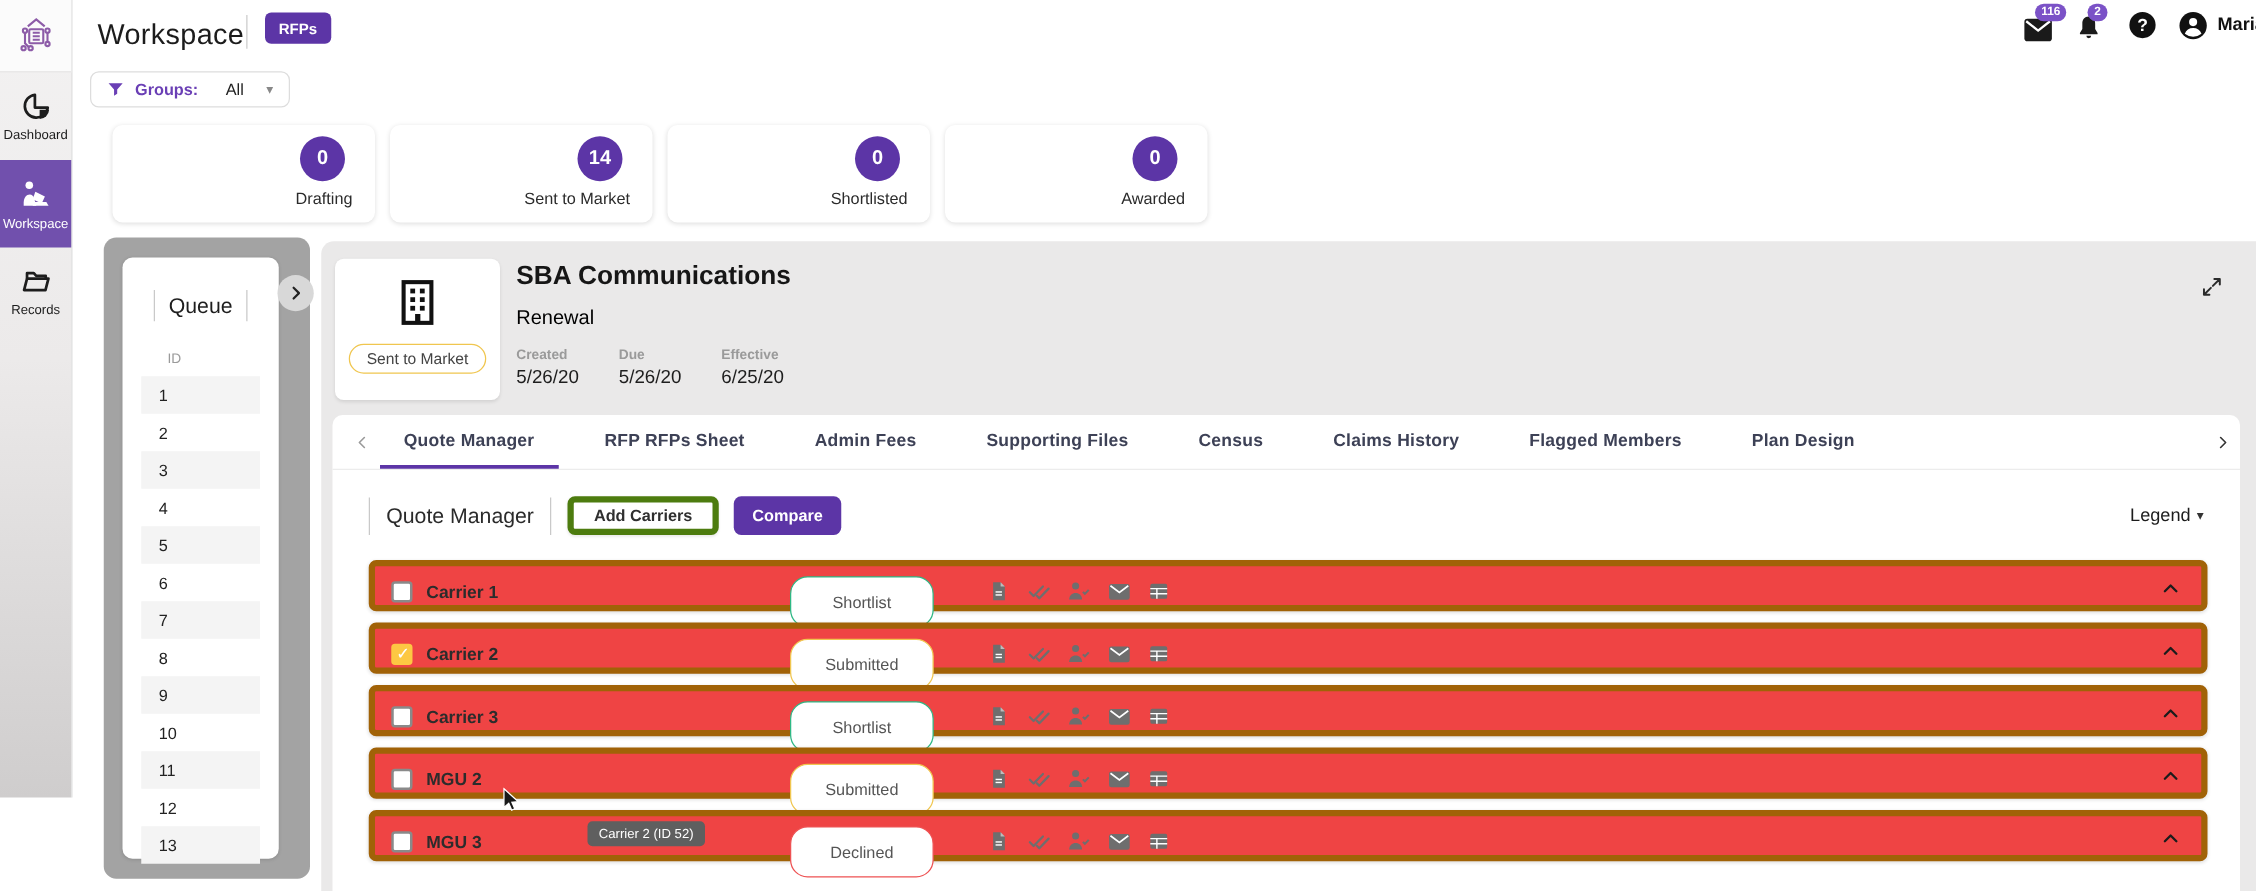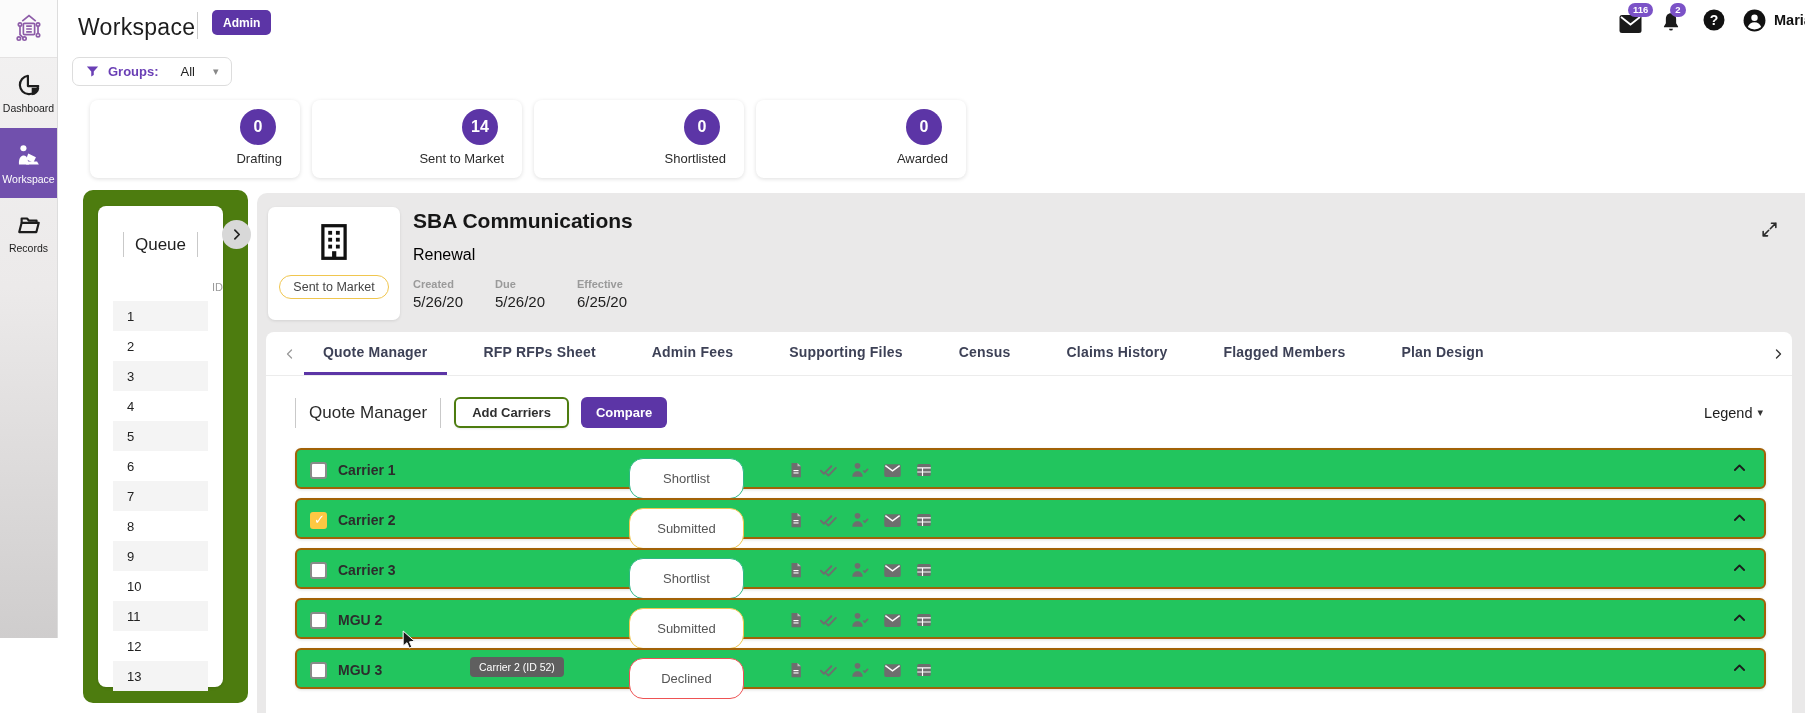--- a/index.html
+++ b/index.html
@@ -41,21 +41,21 @@
 
   
   .stats-row { position:absolute; left:90px; top:100px; display:flex; gap:12px; }
   .stat-card { width:210px; height:78px; background:#fff; border-radius:8px; box-shadow:0 1px 4px rgba(0,0,0,.13);
     display:flex; flex-direction:column; align-items:flex-end; padding:9px 18px 8px 0; cursor:pointer; }
   .stat-count { width:36px; height:36px; border-radius:50%; background:#5c35a6; color:#fff; font-size:16px; font-weight:bold;
     display:flex; align-items:center; justify-content:center; margin-right:6px; }
   .stat-label { font-size:13px; color:#2b2b2b; margin-top:6px; }
 
   
-  .queue-panel { position:absolute; left:83px; top:190px; width:165px; height:513px; background:#4d7c0f; border-radius:10px;text-align:right; }
+  .queue-panel { position:absolute; left:83px; top:190px; width:165px; height:513px; background:#a3a3a3; border-radius:10px; }
   .queue-card { position:absolute; left:15px; top:16px; width:125px; height:481px; background:#fff; border-radius:8px;
     box-shadow:0 1px 3px rgba(0,0,0,.12); }
   .queue-title-row { display:flex; align-items:center; justify-content:center; gap:11px; margin-top:26px; }
   .queue-title { font-size:17px; color:#1e1e1e; }
   .vbar { width:1px; height:25px; background:#c9c9c9; }
   .queue-col-header { font-size:11px; color:#9a9a9a; margin:24px 0 8px 36px; }
   .queue-rows { margin:0 auto; width:95px; }
   .queue-row { height:30px; display:flex; align-items:center; padding-left:14px; font-size:13px; color:#222; cursor:pointer; }
   .queue-row.alt { background:#f4f4f4; }
   .queue-collapse { position:absolute; left:139px; top:30px; width:29px; height:29px; border-radius:50%;
@@ -82,32 +82,32 @@
   .tab-scroll-right { position:absolute; right:8px; background:none; border:none; color:#333; font-size:16px; font-weight:bold; cursor:pointer; }
   .tabs { display:flex; height:100%; }
   .tab { height:100%; display:flex; align-items:center; padding:0 19px; margin-right:18px; font-size:14px; font-weight:600;
     color:#3d4156; letter-spacing:.2px; border-bottom:3px solid transparent; cursor:pointer; white-space:nowrap; }
   .tab.active { border-bottom-color:#5c35a6; }
 
   
   .qm-bar { margin:21px 29px 0 29px; height:31px; display:flex; align-items:center; }
   .qm-heading { font-size:17px; color:#2a2a2a; margin:0 13px; }
   .qm-bar .vbar { height:30px; }
-  .btn-outline { margin-left:13px; height:31px; background:#fff; border:2px solid #4d7c0f; border-radius:6px;
+  .btn-outline { margin-left:13px; height:31px; background:#fff; border:5px solid #4d7c0f; border-radius:6px;
     box-shadow:0 1px 2px rgba(0,0,0,.08); font-size:13px; font-weight:bold; color:#2f2f2f; padding:0 16px; cursor:pointer;
     font-family:inherit; }
   .btn-primary { margin-left:12px; height:31px; background:#5c35a6; border:none; border-radius:6px; color:#fff;
     font-size:13px; font-weight:bold; padding:0 15px; cursor:pointer; font-family:inherit; }
   .legend-toggle { margin-left:auto; background:none; border:none; font-size:14.5px; color:#1c1c1c; cursor:pointer;
     font-family:inherit; display:flex; align-items:center; gap:5px; }
   .legend-toggle .caret { margin-left:0; color:#333; }
 
   
   .carrier-list { margin:20px 0 0 29px; position:relative; }
-  .carrier-row { position:relative; width:1471px; height:41px; background:#22c55e; border:2px solid #a16207; border-radius:6px;
+  .carrier-row { position:relative; width:1471px; height:41px; background:#ef4444; border:5px solid #a16207; border-radius:6px;
     box-shadow:0 1px 3px rgba(0,0,0,.12); margin-bottom:9px; }
   .cbx { position:absolute; left:13px; top:12px; width:17px; height:17px; border:2px solid #8a8a8a; border-radius:3px;
     background:#fff; cursor:pointer; }
   .cbx.checked { background:#fdc843; border-color:#fdc843; }
   .cbx.checked::after { content:"✓"; position:absolute; left:2px; top:-2px; color:#fff; font-size:13px; font-weight:bold; }
   .carrier-name { position:absolute; left:41px; top:12px; font-size:14px; font-weight:bold; color:#2c2c2c; }
   .status-pill { position:absolute; left:332px; top:8px; width:115px; height:41px; border:1.5px solid #999; border-radius:14px;
     display:flex; align-items:center; justify-content:center; font-size:13px; color:#555; background:#fff; cursor:default; }
   .status-pill.green { border-color:#2eb885; }
   .status-pill.yellow { border-color:#f0c64f; }
@@ -162,21 +162,21 @@
       <svg width="26" height="26" viewBox="0 0 24 24" fill="none" stroke="currentColor" stroke-width="2" stroke-linejoin="round">
         <path d="M3 18.5L5.2 10H21l-2.2 8.5Z"></path>
         <path d="M5.2 10V6h5l1.8 2H19v2"></path>
       </svg>
       <span>Records</span>
     </div>
   </aside>
 
   <div class="page-title">Workspace</div>
   <div class="title-divider"></div>
-  <button class="rfps-badge">Admin</button>
+  <button class="rfps-badge">RFPs</button>
 
   <div class="top-right">
     <div class="icon-wrap">
       <svg width="25" height="20" viewBox="0 0 24 20">
         <rect x="1" y="1" width="22" height="18" rx="2.5" fill="currentColor"></rect>
         <path d="M2.5 3L12 10.5L21.5 3" stroke="#fff" stroke-width="1.8" fill="none"></path>
       </svg>
       <span class="count-badge">116</span>
     </div>
     <div class="icon-wrap">

